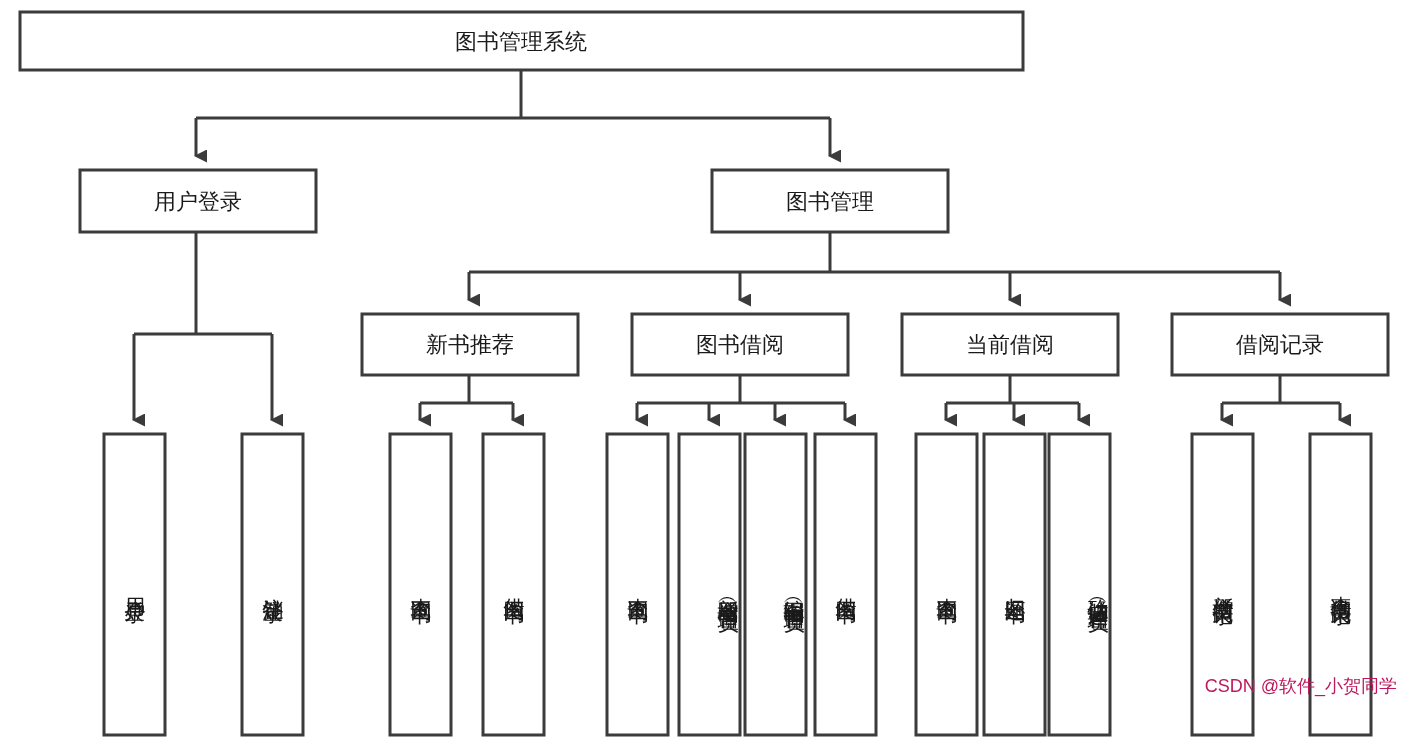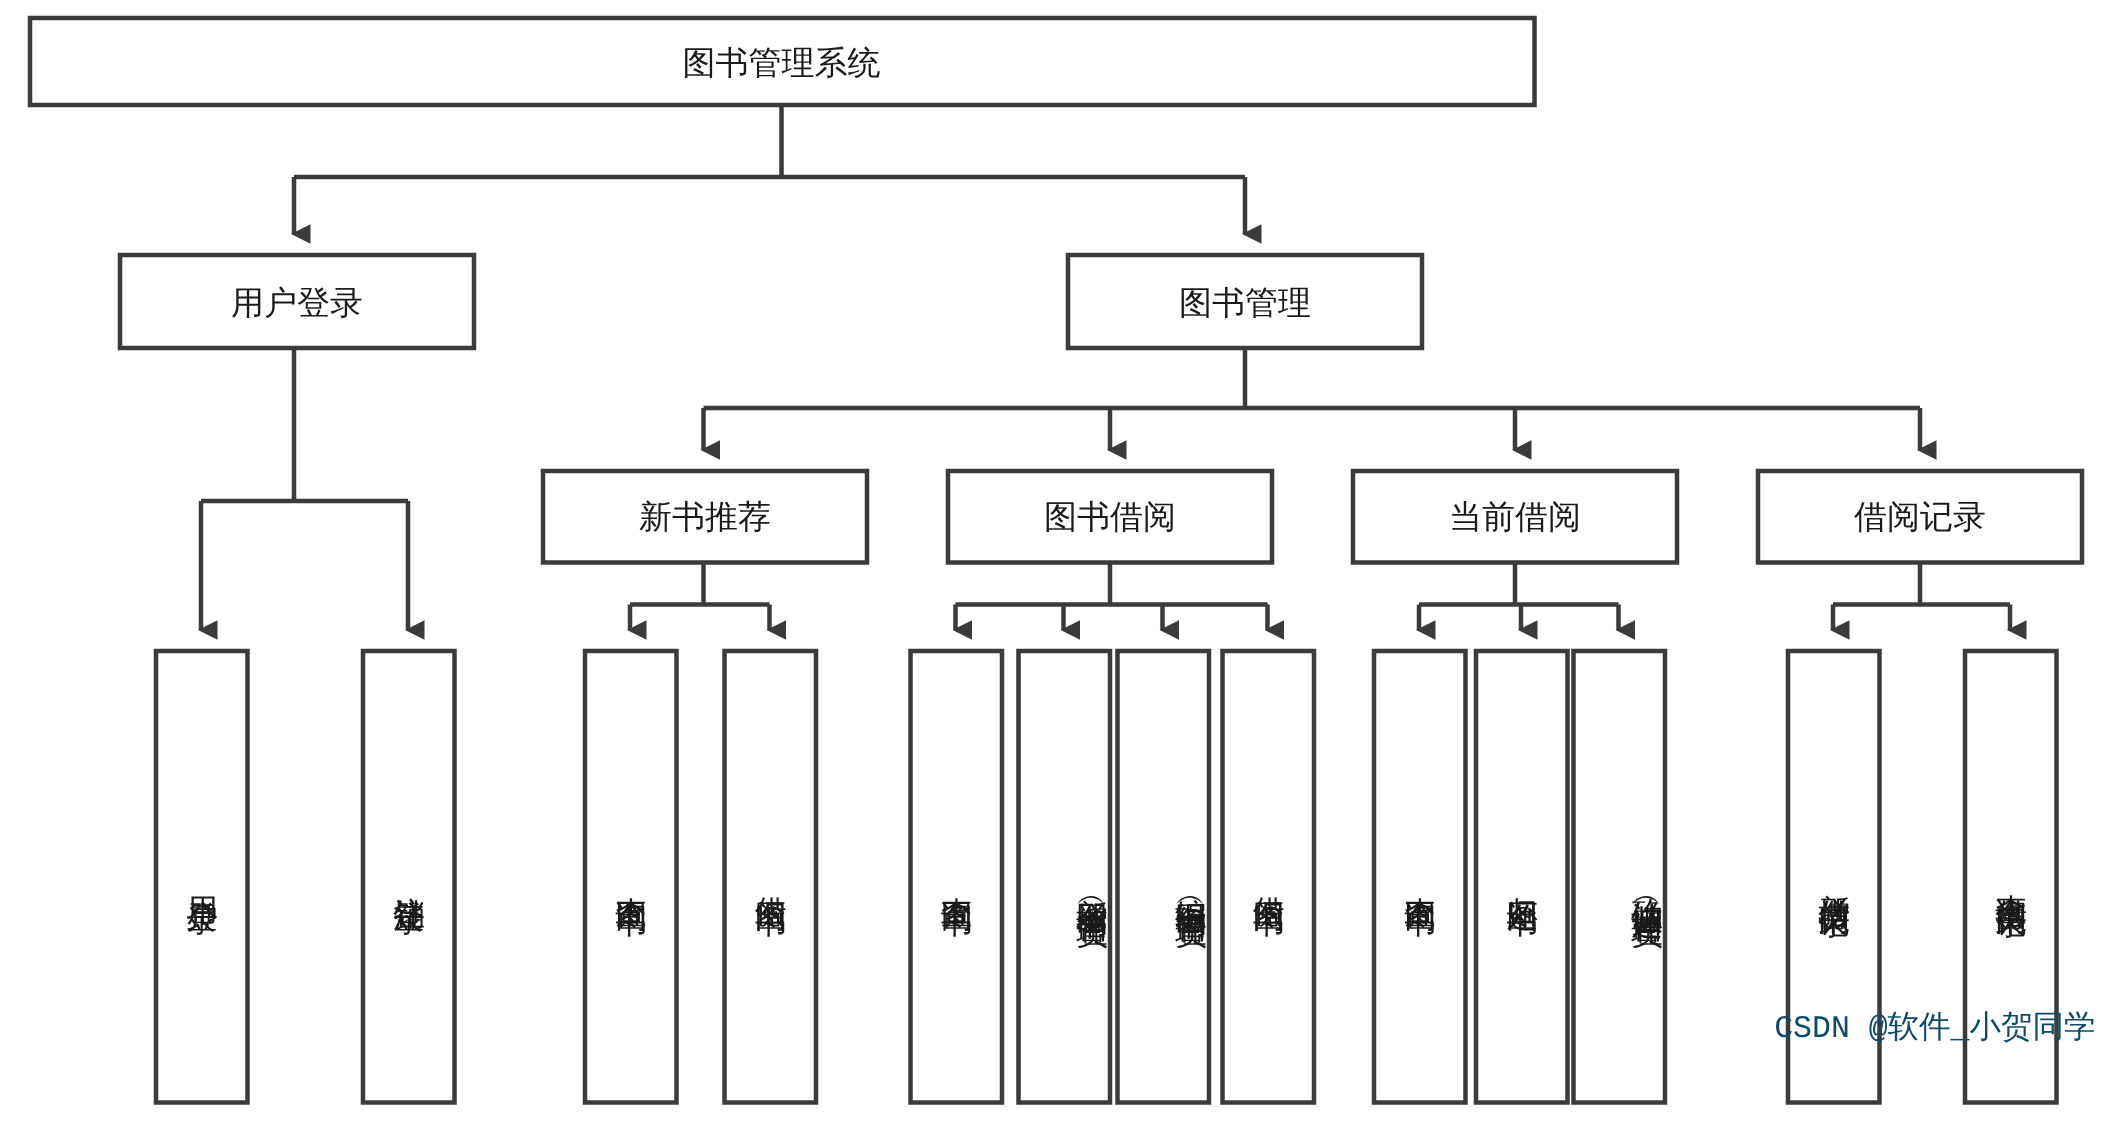--- a/index.html
+++ b/index.html
@@ -59,23 +59,23 @@
     align-items: center;
     justify-content: center;
     white-space: nowrap;
     pointer-events: none;
     user-select: none;
   }
   .watermark {
     position: absolute;
     right: 8px;
     bottom: 4px;
-    font-family: Liberation Mono, monospace;
-    font-size: 21px;
-    color: #0c4a6e;
+    font-family: Liberation Sans, sans-serif;
+    font-size: 18px;
+    color: #be185d;
     white-space: nowrap;
     user-select: none;
   }
 </style>
 </head>
 <body>
 
 <div id="diagram-root">
 
   <svg class="diagram" viewBox="0 0 1405 747" xmlns="http://www.w3.org/2000/svg">

